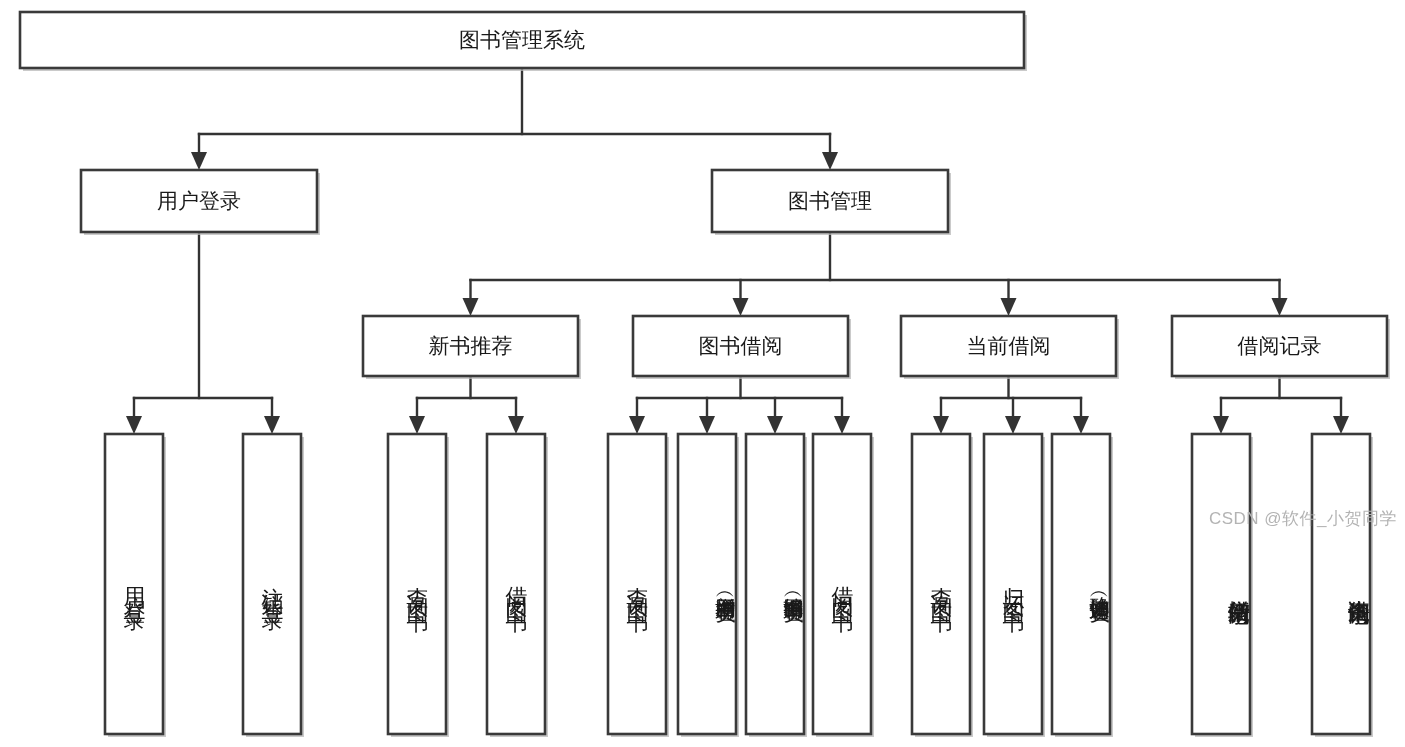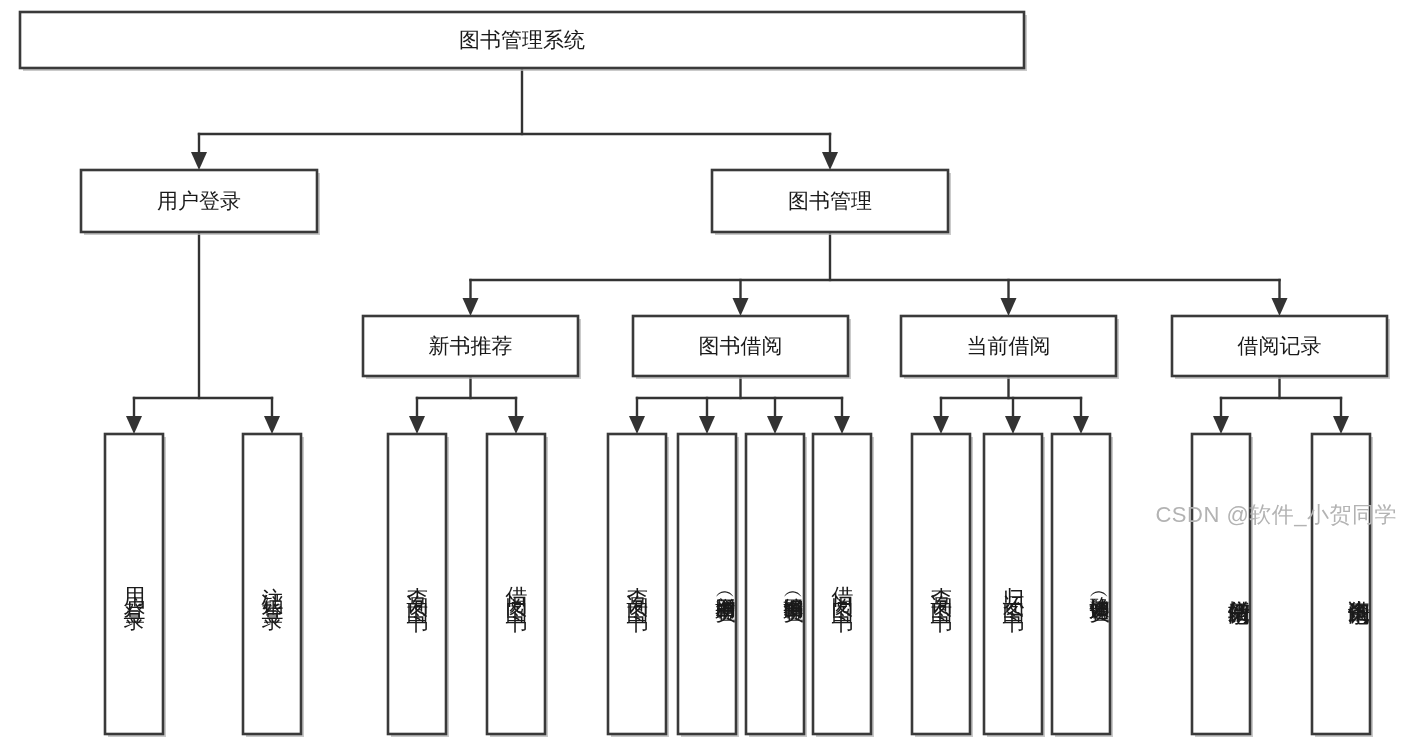--- a/index.html
+++ b/index.html
@@ -66,21 +66,21 @@
     display: flex;
     align-items: flex-start;
     justify-content: center;
     pointer-events: none;
   }
   .watermark {
     position: absolute;
     right: 8px;
     bottom: 4px;
     font-family: "Liberation Sans", "DejaVu Sans", sans-serif;
-    font-size: 22px;
+    font-size: 17px;
     color: #b3b3b3;
     letter-spacing: 0.5px;
     white-space: nowrap;
   }
 </style>
 </head>
 <body>
 
 <div id="diagram-root">
   <svg class="flow" viewBox="0 0 1405 747">

